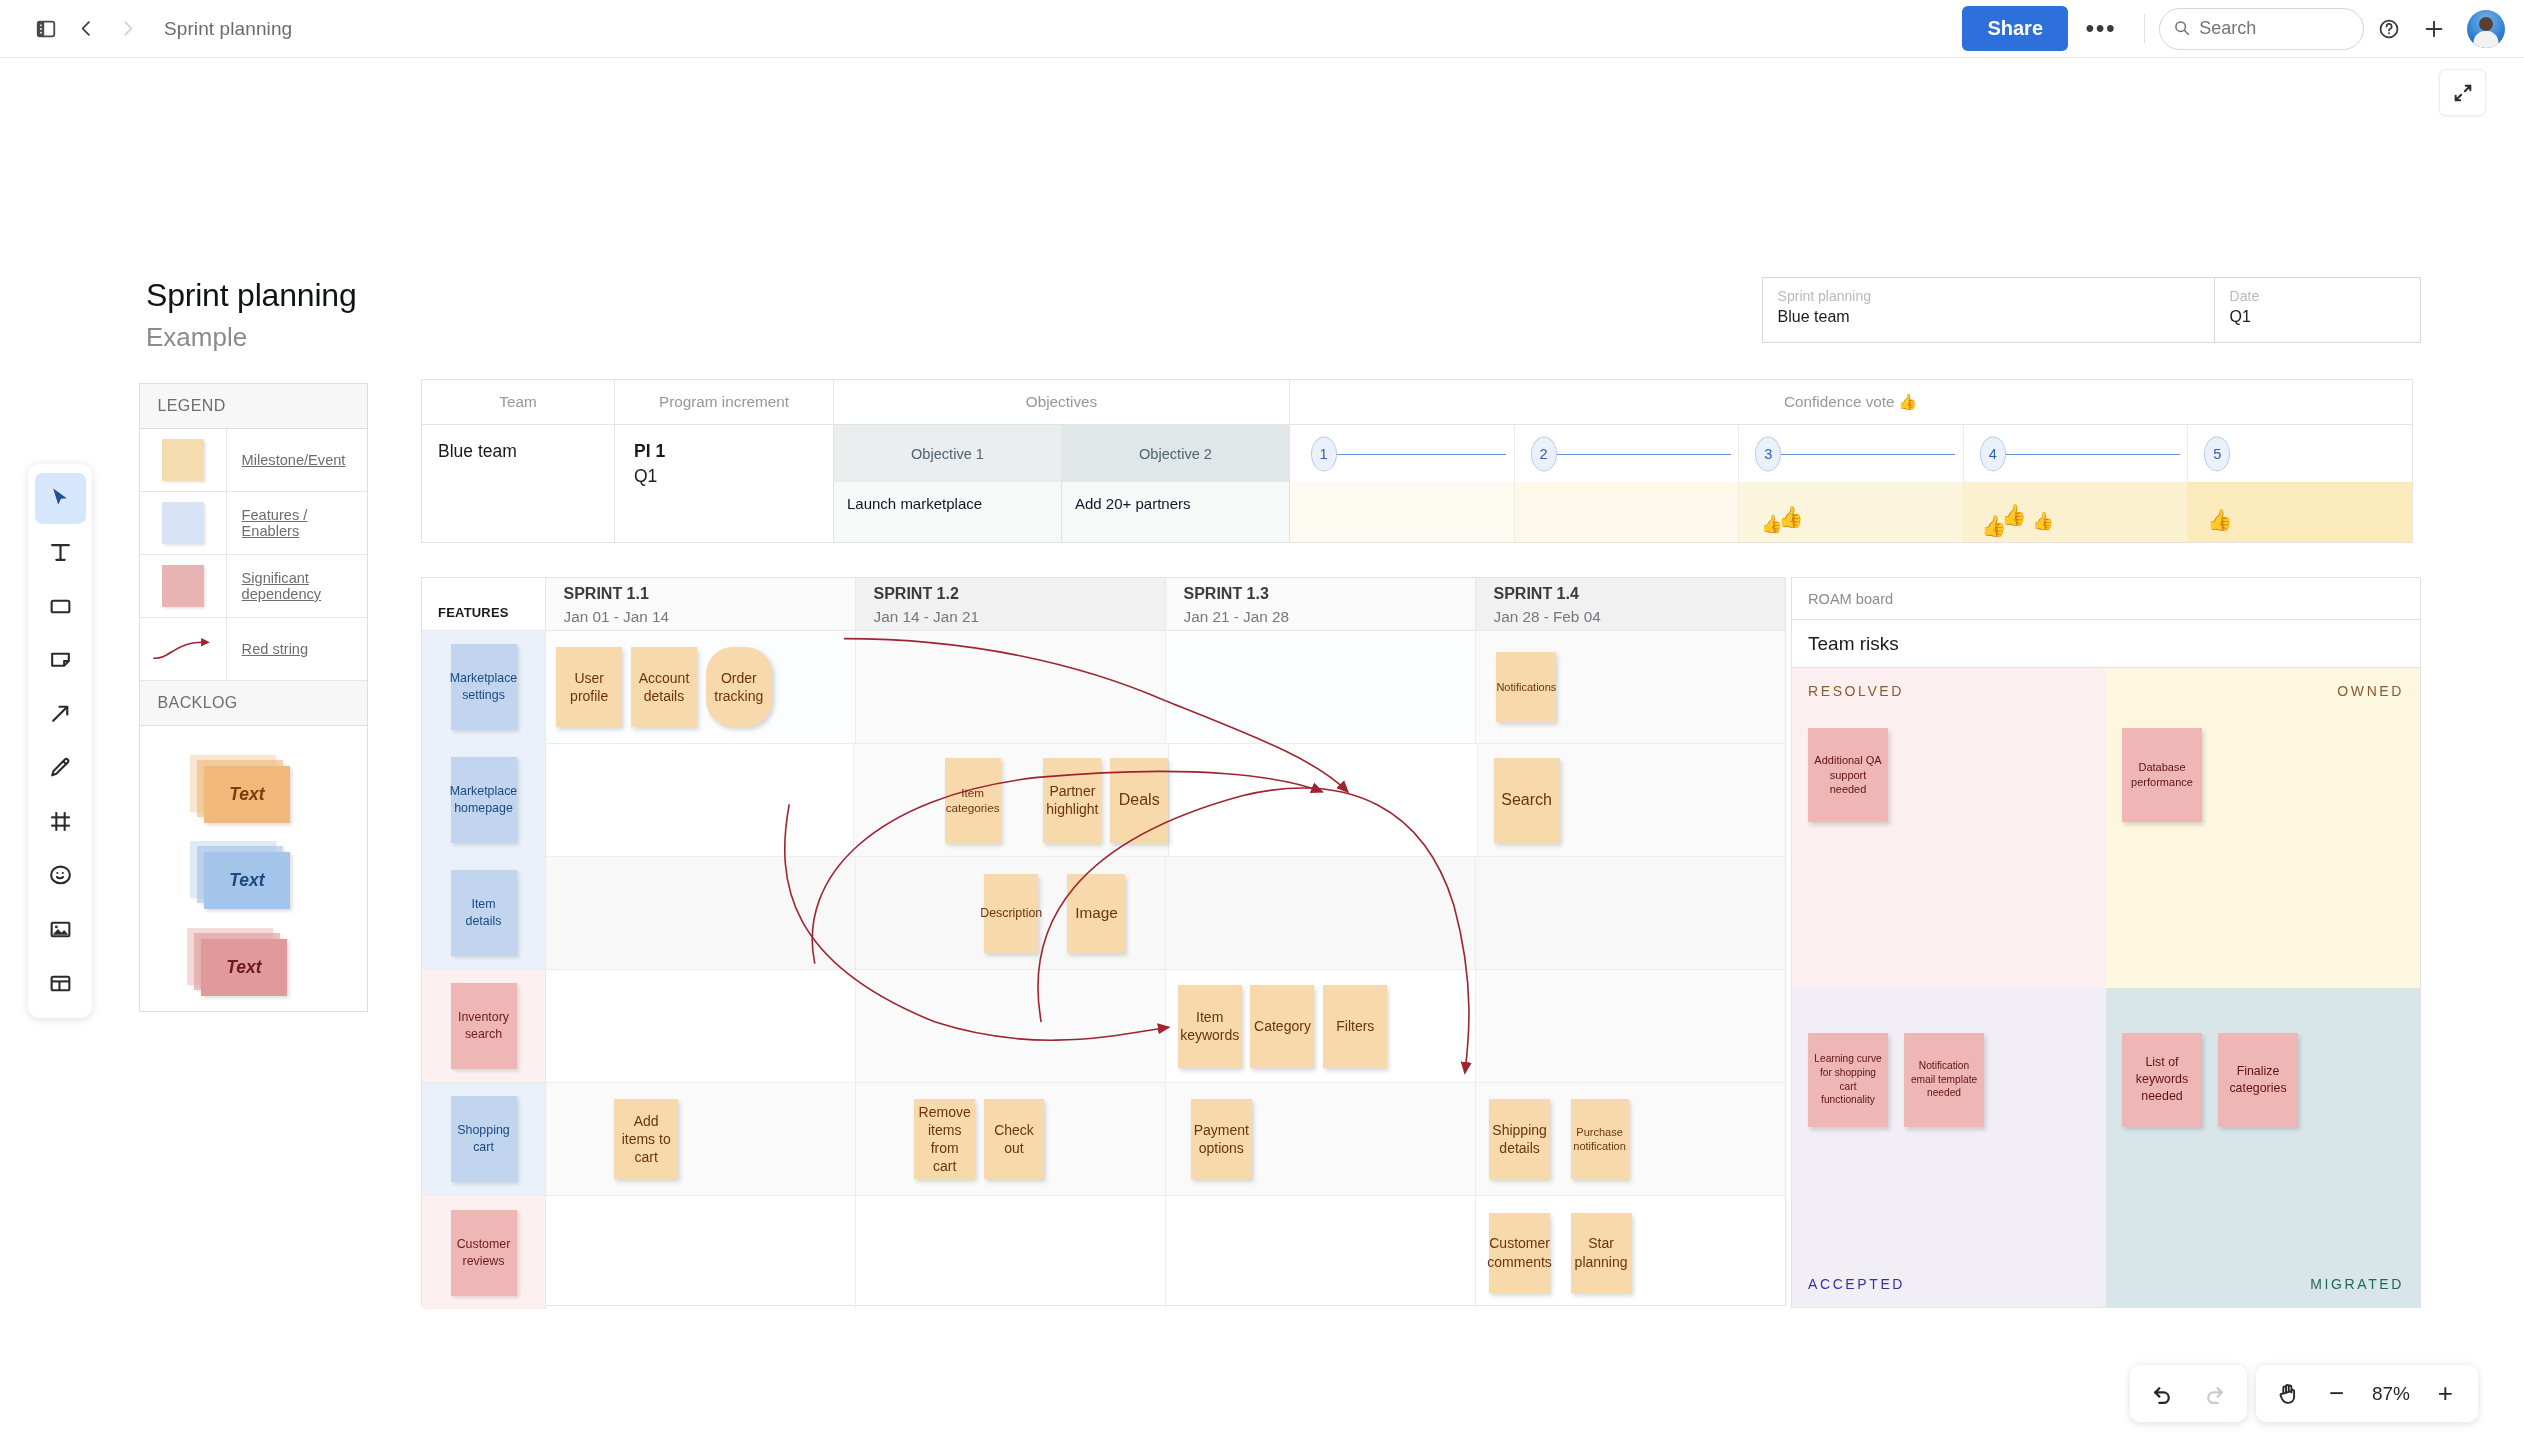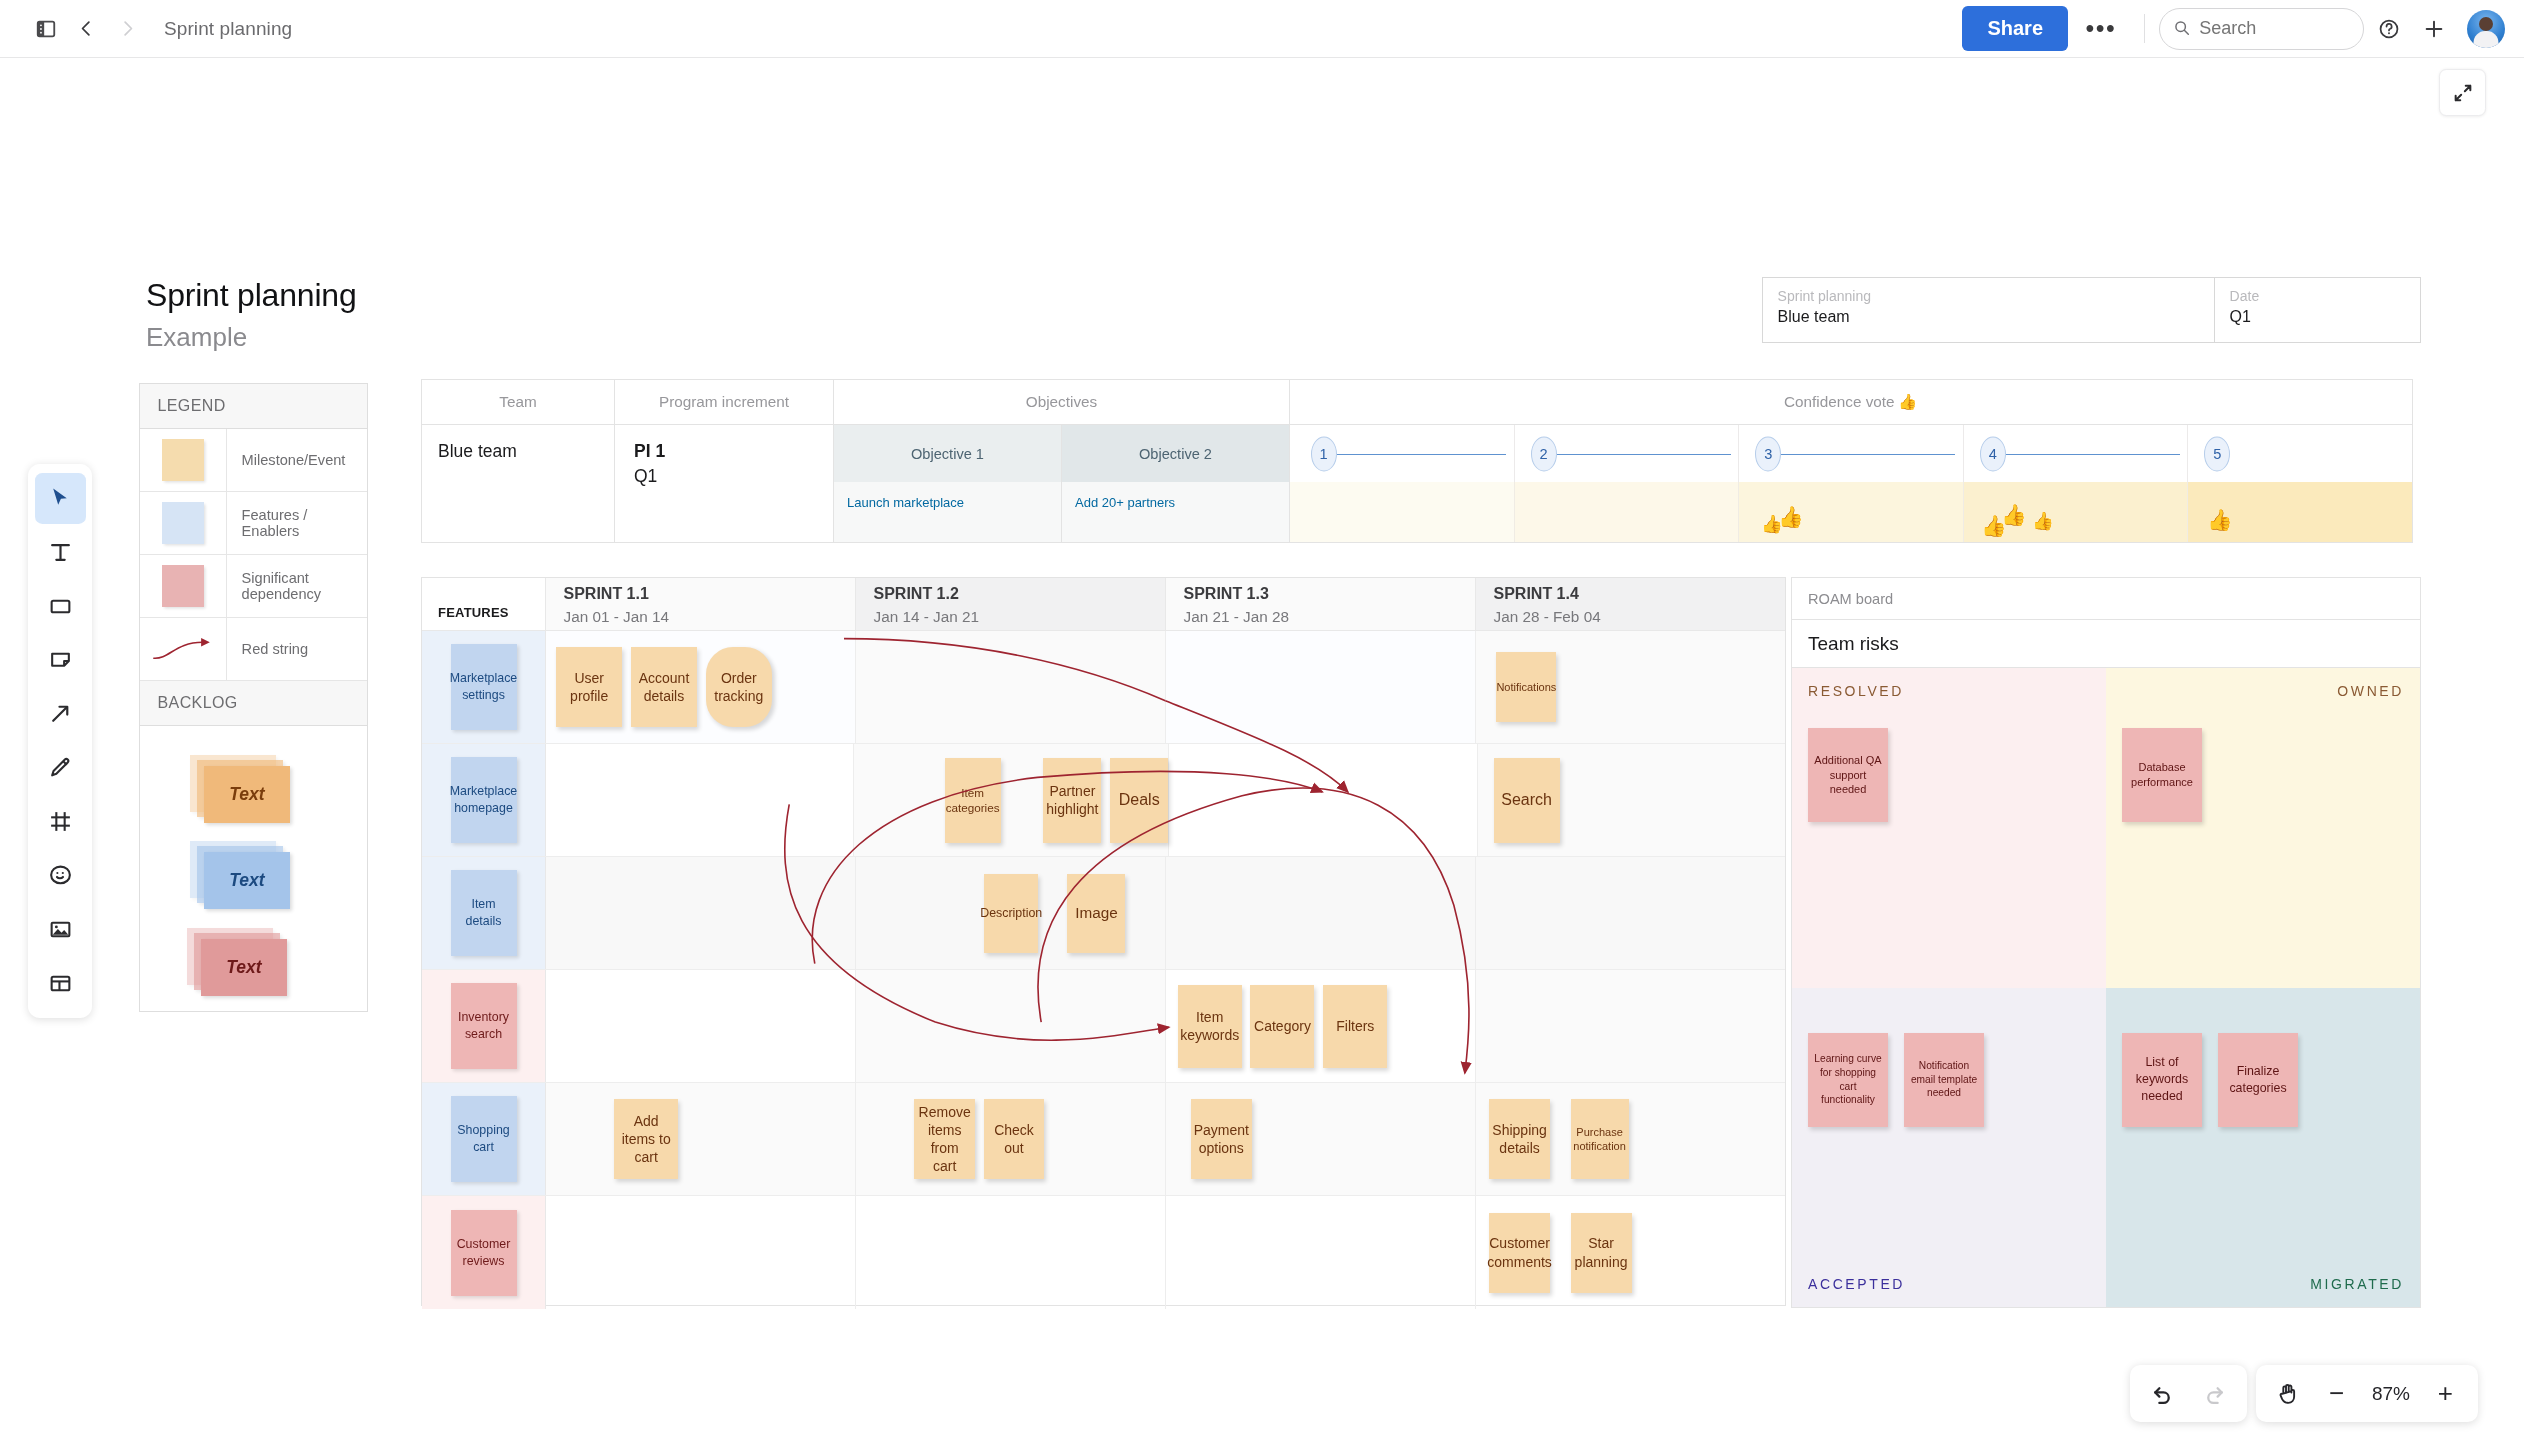--- a/index.html
+++ b/index.html
@@ -90,21 +90,21 @@
   }
   .legend-head, .backlog-head {
     height: 45px; background: #f7f7f7; border-bottom: 0.7px solid #dedede;
     display: flex; align-items: center; padding-left: 17.5px;
     font-size: 16px; color: #6d6d70; letter-spacing: 0.4px;
   }
   .legend-row { display: flex; height: 63px; border-bottom: 0.7px solid #e6e6e6; }
   .legend-swatch-cell { width: 86px; display: flex; align-items: center; justify-content: center; }
   .legend-label-cell {
     flex: 1; border-left: 0.7px solid #e6e6e6; display: flex; align-items: center;
-    padding-left: 14.6px; font-size: 14.6px; color: #6d6d70;
+    padding-left: 14.6px; font-size: 14.6px; color: #6d6d70; text-decoration: underline;
   }
   .sw { width: 42px; height: 42px; box-shadow: 1.5px 2.2px 2.9px rgba(0,0,0,.13); }
   .backlog-body { height: 285px; position: relative; }
   .stack { position: absolute; width: 95px; height: 66px; }
   .stack i { position: absolute; display: block; box-shadow: 1.5px 2.2px 3.7px rgba(0,0,0,.14); }
   .stack i.s1 { width: 86px; height: 57px; left: 0;  top: 0; opacity: .35; }
   .stack i.s2 { width: 86px; height: 57px; left: 6.6px; top: 5.1px; opacity: .62; }
   .stack i.s3 { width: 86px; height: 57px; left: 14px; top: 11px; opacity: 1;
                  display: flex; align-items: center; justify-content: center;
                  font-size: 17.5px; font-weight: 700; }
@@ -133,21 +133,21 @@
   .objs-top { display: flex; height: 57px; }
   .obj-cell {
     flex: 1; display: flex; align-items: center; justify-content: center;
     font-size: 14.6px; color: #4d6472; border-right: 0.7px solid #e3e3e3;
   }
   .obj-cell:last-child { border-right: none; }
   .obj-cell.o1 { background: #eaeeef; }
   .obj-cell.o2 { background: #e1e7e9; }
   .objs-bot { display: flex; flex: 1; }
   .objv {
-    flex: 1; padding: 13px 0 0 13px; font-size: 13px; color: #0369a1;
+    flex: 1; padding: 13px 0 0 13px; font-size: 15px; color: #0f172a;
     background: #f7f8f8; border-right: 0.7px solid #e3e3e3;
   }
   .objv:last-child { border-right: none; }
   .conf { display: flex; flex-direction: column; height: 100%; }
   .conf-scale { height: 57px; display: flex; position: relative; }
   .conf-votes { flex: 1; display: flex; }
   .conf-col { flex: 1; border-right: 0.7px solid #eceaea; position: relative; }
   .conf-col:last-child { border-right: none; }
   .vote-col { flex: 1; border-right: 0.7px solid #f0ece4; position: relative; }
   .vote-col:last-child { border-right: none; }

